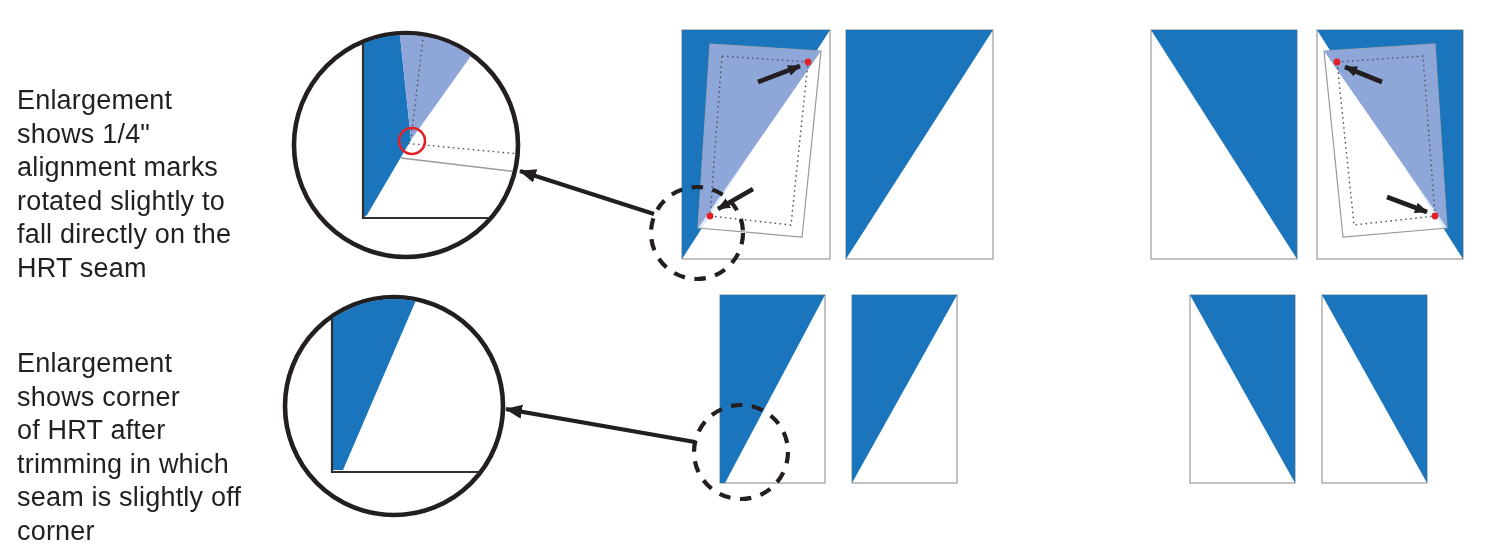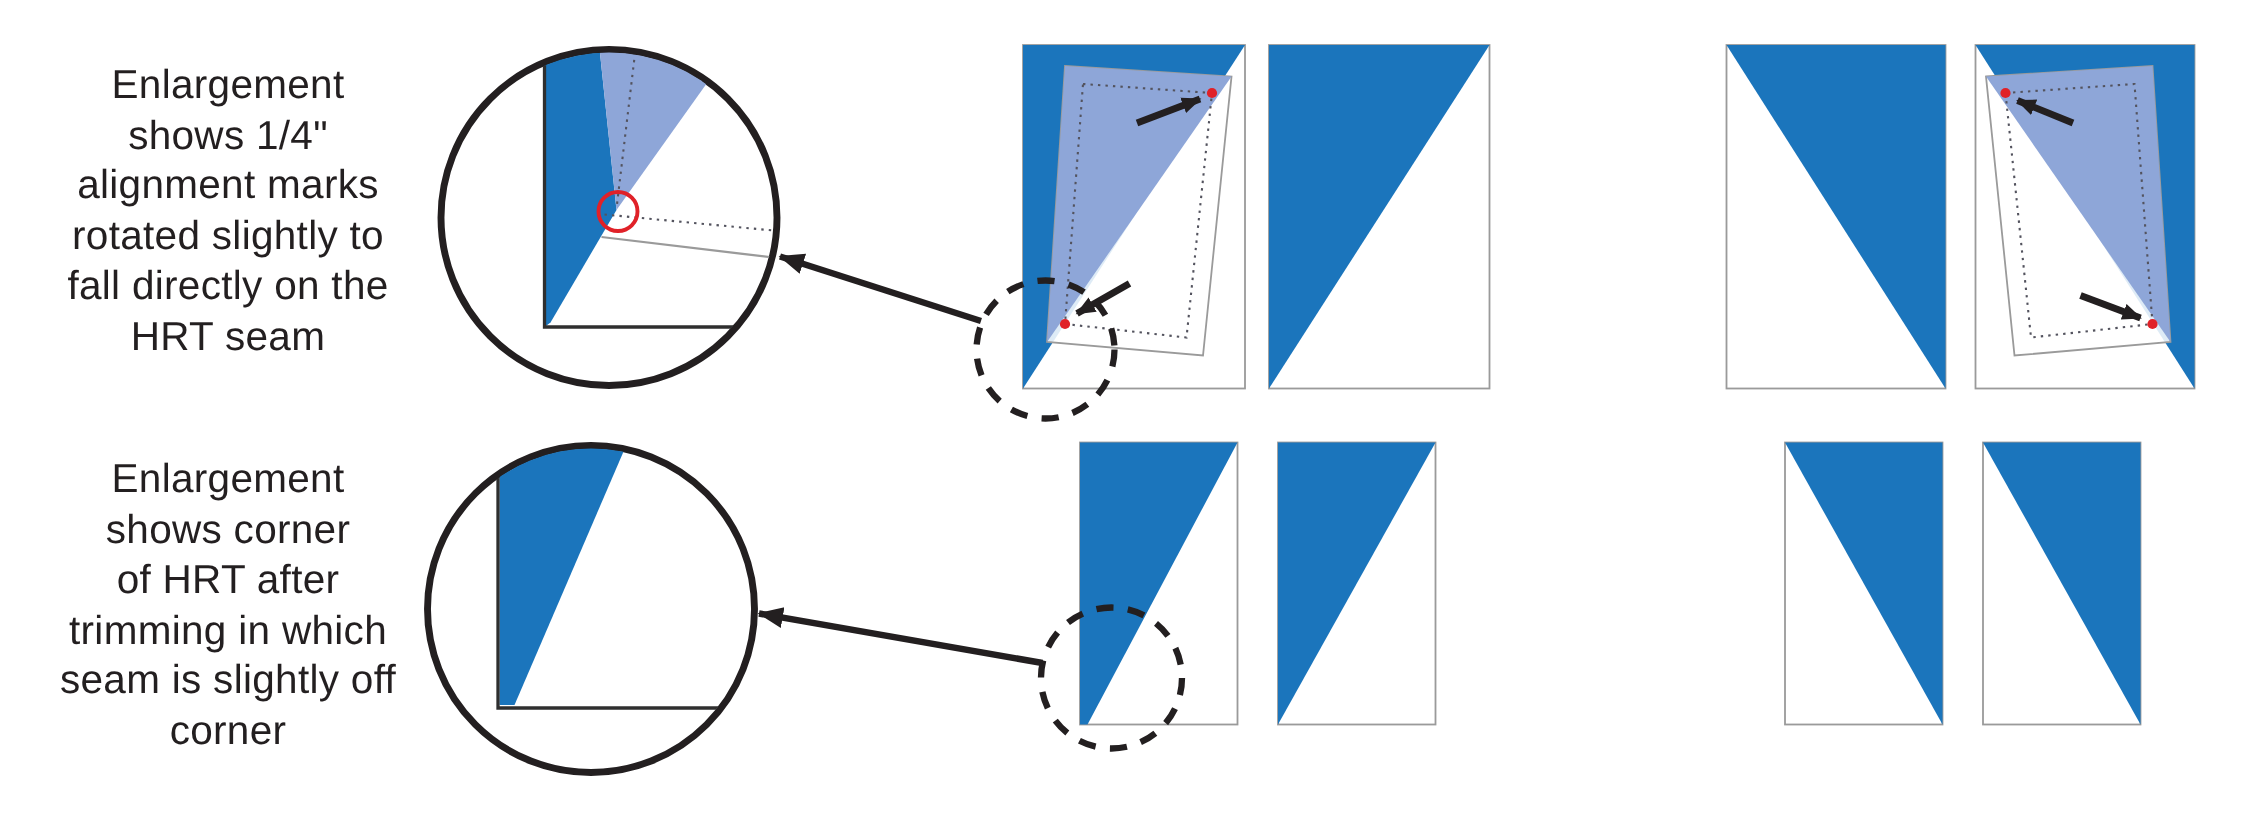--- a/index.html
+++ b/index.html
@@ -15,26 +15,27 @@
     position:relative;
     width:1502px;height:547px;
     background:#ffffff;
     font-family:"Liberation Sans", sans-serif;
     overflow:hidden;
   }
   .caption{
     position:absolute;
     right:1215px;
     width:270px;
-    text-align:center;
+    text-align:left;
     font-size:27px;
     line-height:33.5px;
     letter-spacing:.2px;
     color:var(--ink);
     white-space:pre-line;
+    margin-top:44px;
   }
   .caption.top{top:40px;}
   .caption.bottom{top:303px;}
   svg.diagram{position:absolute;left:0;top:0;}
   
   .f-blue{fill:var(--hrt-blue);}
   .f-lblue{fill:var(--overlay-blue);}
   .f-red{fill:var(--marker-red);}
   .f-ink{fill:var(--ink);}
   .overlay-quad{fill:#ffffff;fill-opacity:.86;stroke:var(--edge-gray);stroke-width:1.2;}

